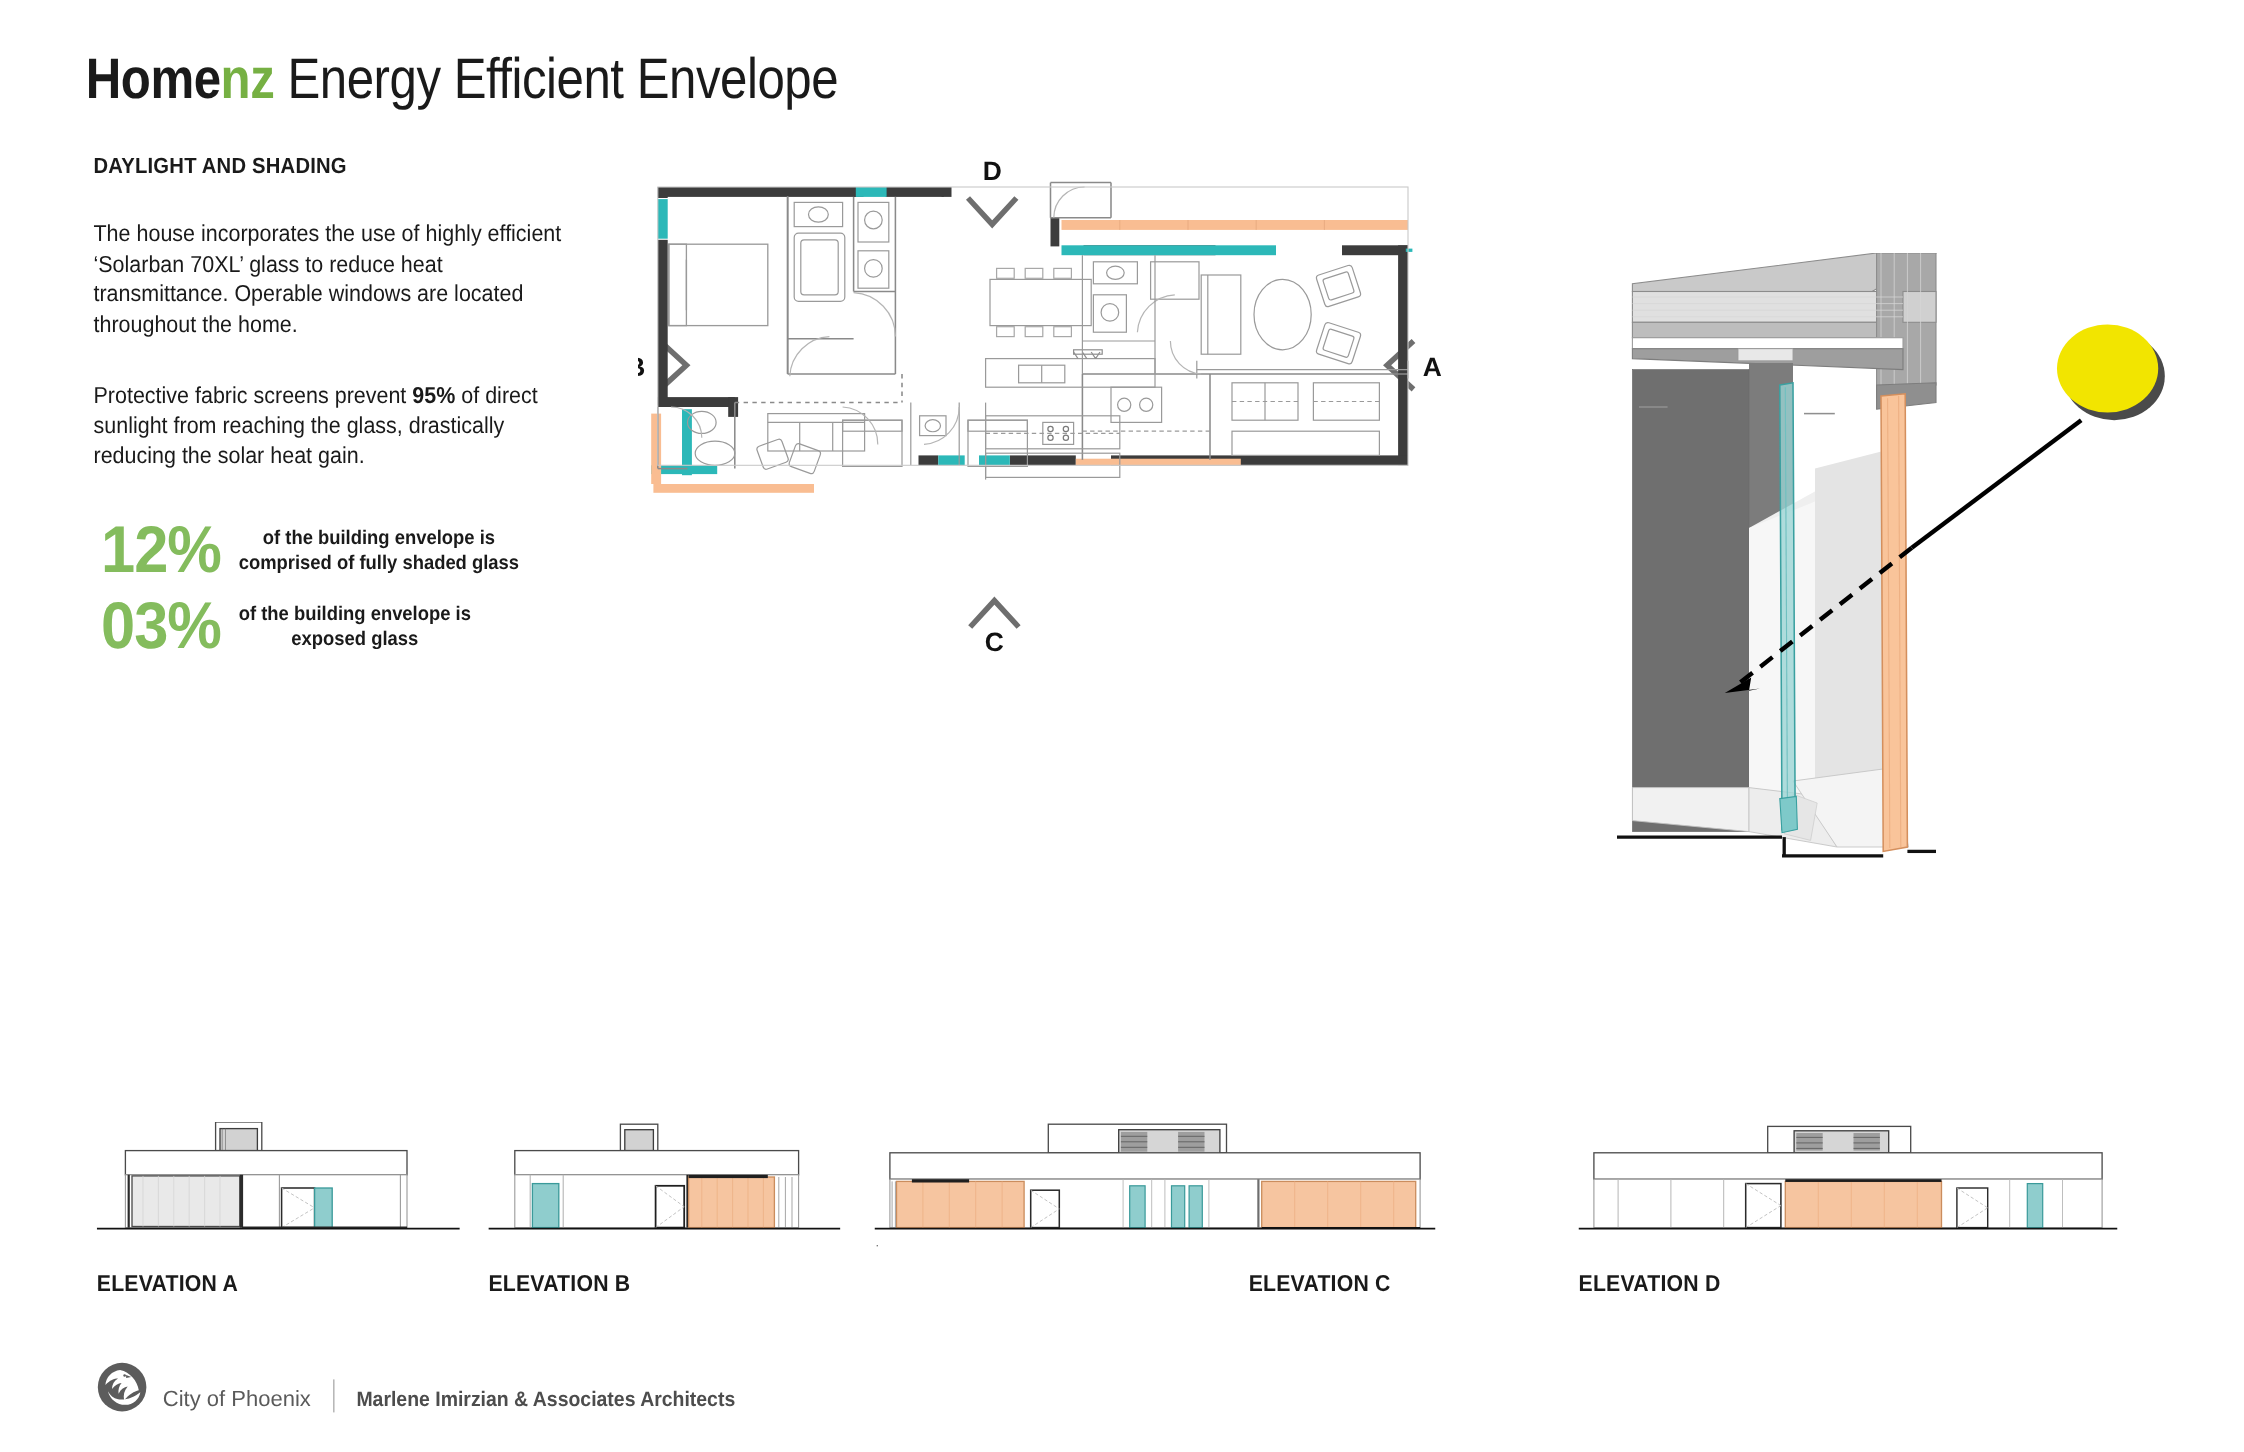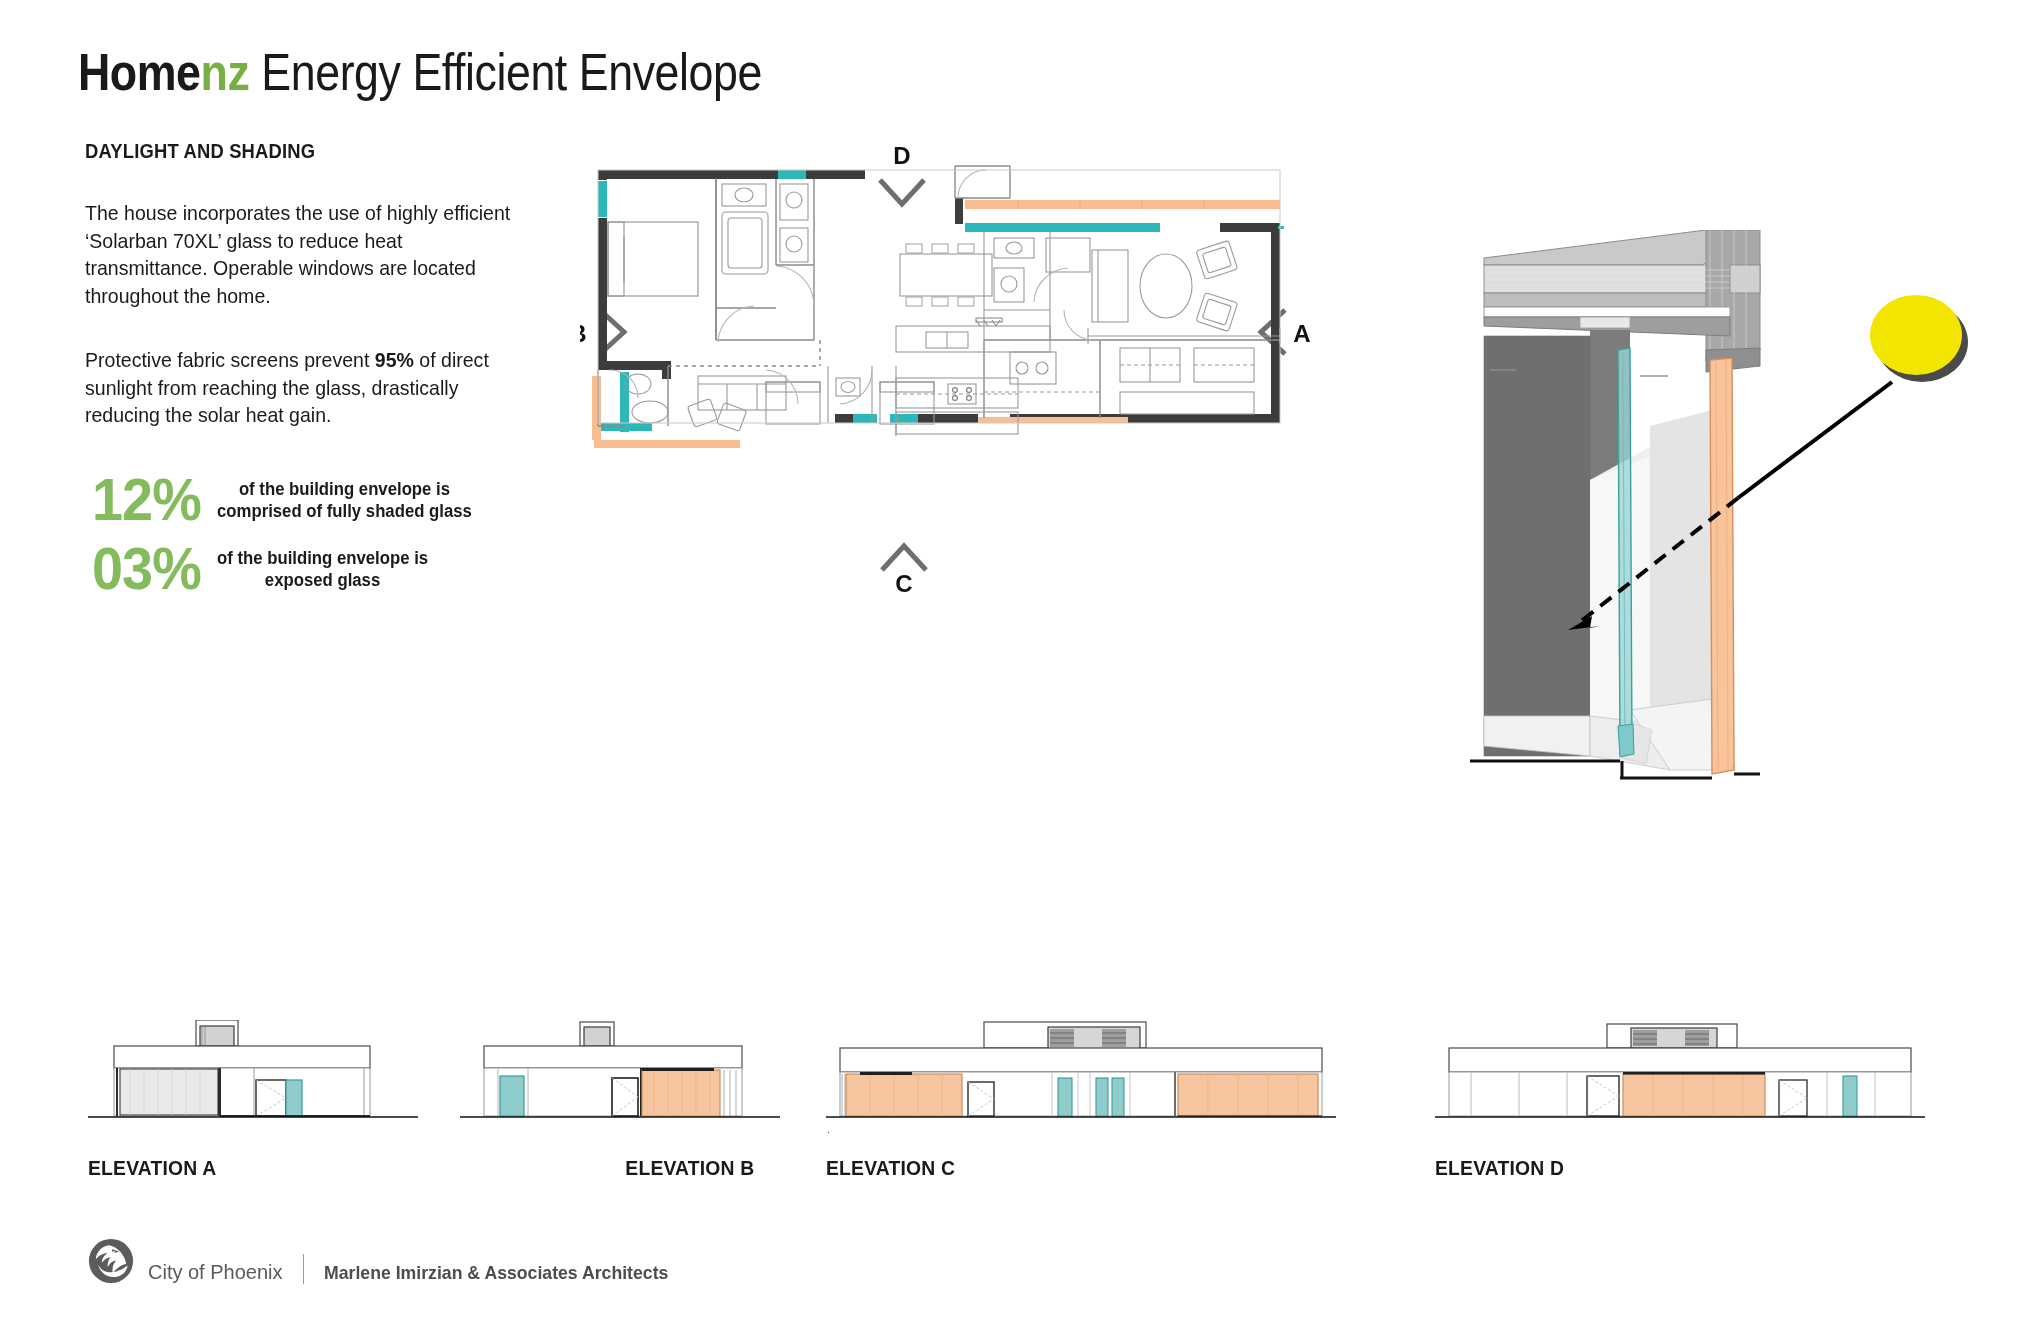--- a/index.html
+++ b/index.html
@@ -466,21 +466,21 @@
       <rect x="168" y="60" width="30" height="36" fill="#fff" stroke="#2b2b2b" stroke-width="1.4"></rect>
       <path d="M168 60 L198 78 M168 96 L198 78" stroke="#bbb" stroke-width="0.8" stroke-dasharray="3 2"></path>
       <rect x="198" y="60" width="16" height="36" fill="#8fcdcd" stroke="#3a9a9a" stroke-width="1.2"></rect>
       <line x1="276" y1="48" x2="276" y2="96" stroke="#9a9a9a"></line>
       <line x1="132" y1="96" x2="282" y2="96" stroke="#2b2b2b" stroke-width="2"></line>
       <line x1="0" y1="97" x2="330" y2="97" stroke="#111" stroke-width="1.6"></line>
     </svg>
     <div class="elev-label">ELEVATION A</div>
   </div>
 
-  <div class="elev" style="left:460px; top:0;text-align:right;">
+  <div class="elev" style="left:444px; top:0;">
     <svg class="elev-svg" width="320" height="120" viewBox="0 0 320 120" xmlns="http://www.w3.org/2000/svg">
       <rect x="120" y="2" width="34" height="24" fill="#fff" stroke="#4a4a4a" stroke-width="1.2"></rect>
       <rect x="124" y="7" width="26" height="19" fill="#d2d2d2" stroke="#3d3d3d" stroke-width="1.2"></rect>
       <rect x="24" y="26" width="258" height="22" fill="#fff" stroke="#4a4a4a" stroke-width="1.2"></rect>
       <rect x="24" y="48" width="258" height="48" fill="#fff" stroke="#9a9a9a" stroke-width="1"></rect>
       <line x1="38" y1="48" x2="38" y2="96" stroke="#b5b5b5"></line>
       <rect x="40" y="56" width="24" height="40" fill="#8fcdcd" stroke="#3a9a9a" stroke-width="1.2"></rect>
       <line x1="68" y1="48" x2="68" y2="96" stroke="#b5b5b5"></line>
       <rect x="152" y="58" width="26" height="38" fill="#fff" stroke="#1f1f1f" stroke-width="1.6"></rect>
       <path d="M152 58 L178 77 M152 96 L178 77" stroke="#bbb" stroke-width="0.8" stroke-dasharray="3 2"></path>
@@ -497,21 +497,21 @@
       <g stroke="#9a9a9a" stroke-width="0.8">
           <line x1="264" y1="50" x2="264" y2="96"></line>
           <line x1="270" y1="50" x2="270" y2="96"></line>
           <line x1="276" y1="50" x2="276" y2="96"></line>
         </g>
       <line x1="0" y1="97" x2="320" y2="97" stroke="#111" stroke-width="1.6"></line>
     </svg>
     <div class="elev-label">ELEVATION B</div>
   </div>
 
-  <div class="elev" style="left:826px; top:0;">
+  <div class="elev" style="left:795px; top:0;text-align:right;">
     <svg class="elev-svg" width="510" height="120" viewBox="0 0 510 120" xmlns="http://www.w3.org/2000/svg">
       <rect x="158" y="2" width="162" height="26" fill="#fff" stroke="#4a4a4a" stroke-width="1.2"></rect>
       <rect x="222" y="7" width="92" height="22" fill="#d6d6d6" stroke="#3d3d3d" stroke-width="1.2"></rect>
       <rect x="224" y="9" width="24" height="18" fill="#9e9e9e"></rect>
       <rect x="276" y="9" width="24" height="18" fill="#9e9e9e"></rect>
       <g stroke="#5c5c5c" stroke-width="0.8">
         <line x1="224" y1="13" x2="248" y2="13"></line>
           <line x1="224" y1="18" x2="248" y2="18"></line>
           <line x1="224" y1="23" x2="248" y2="23"></line>
         <line x1="276" y1="13" x2="300" y2="13"></line>

